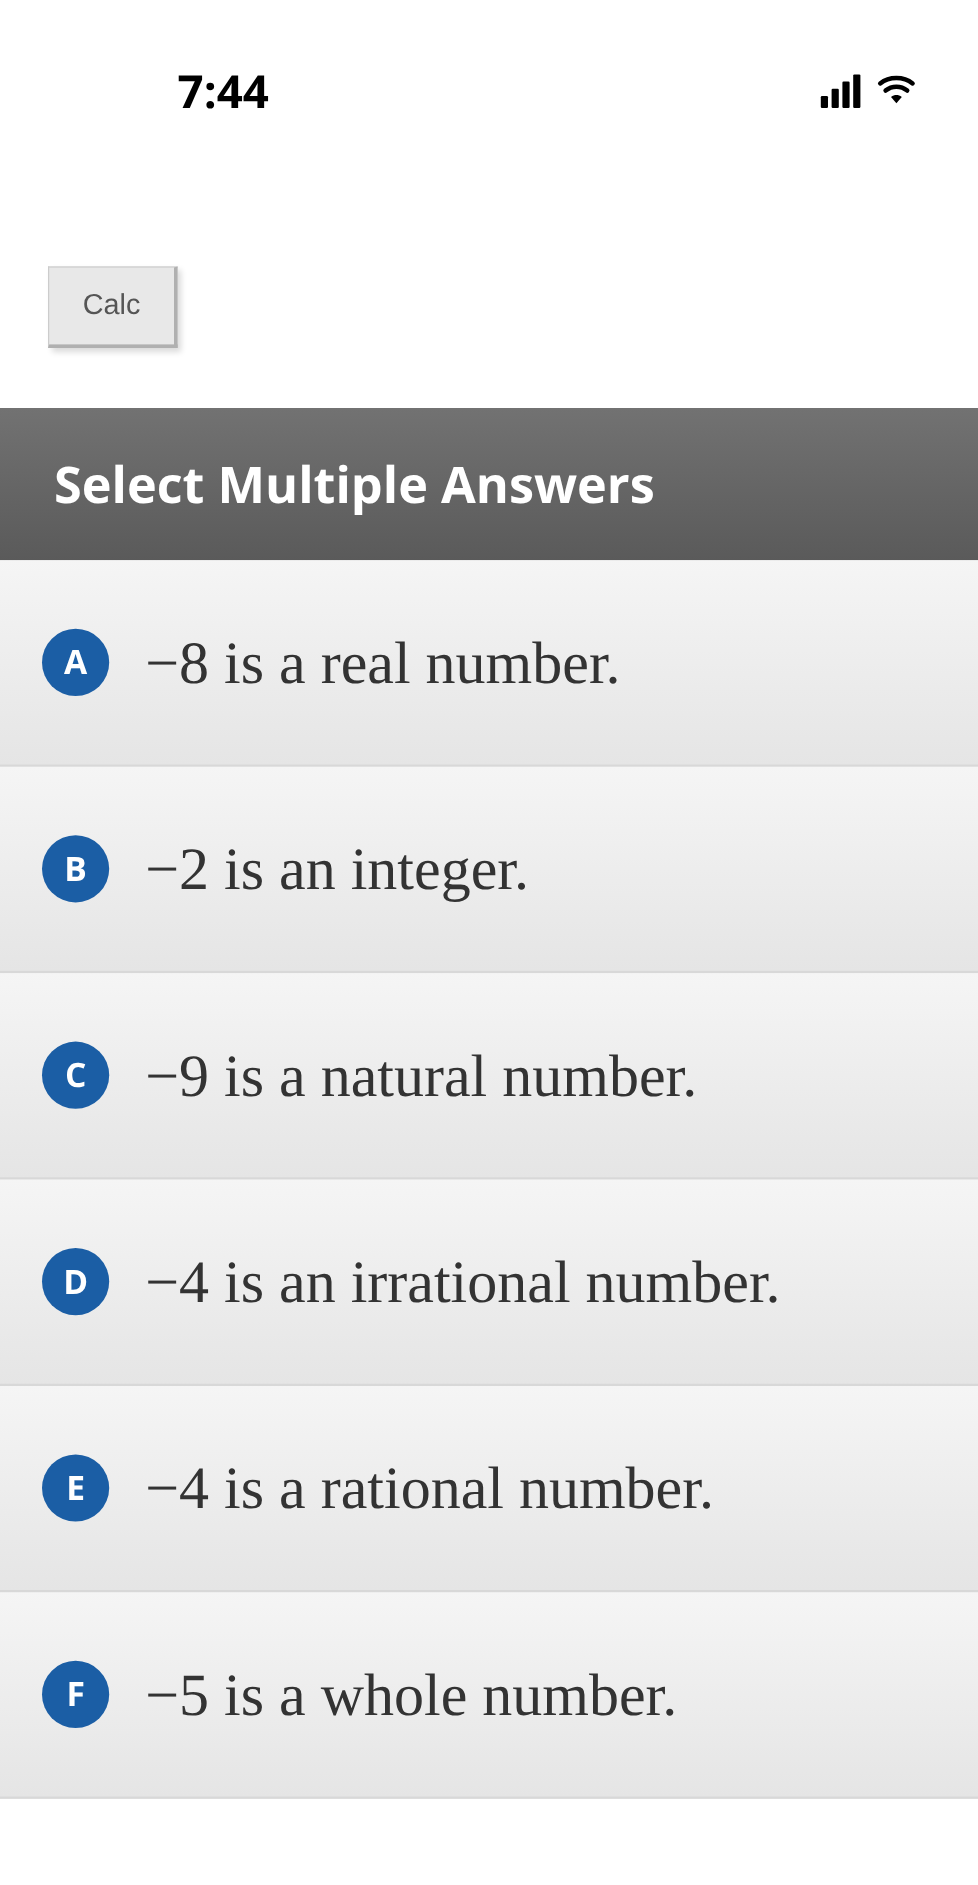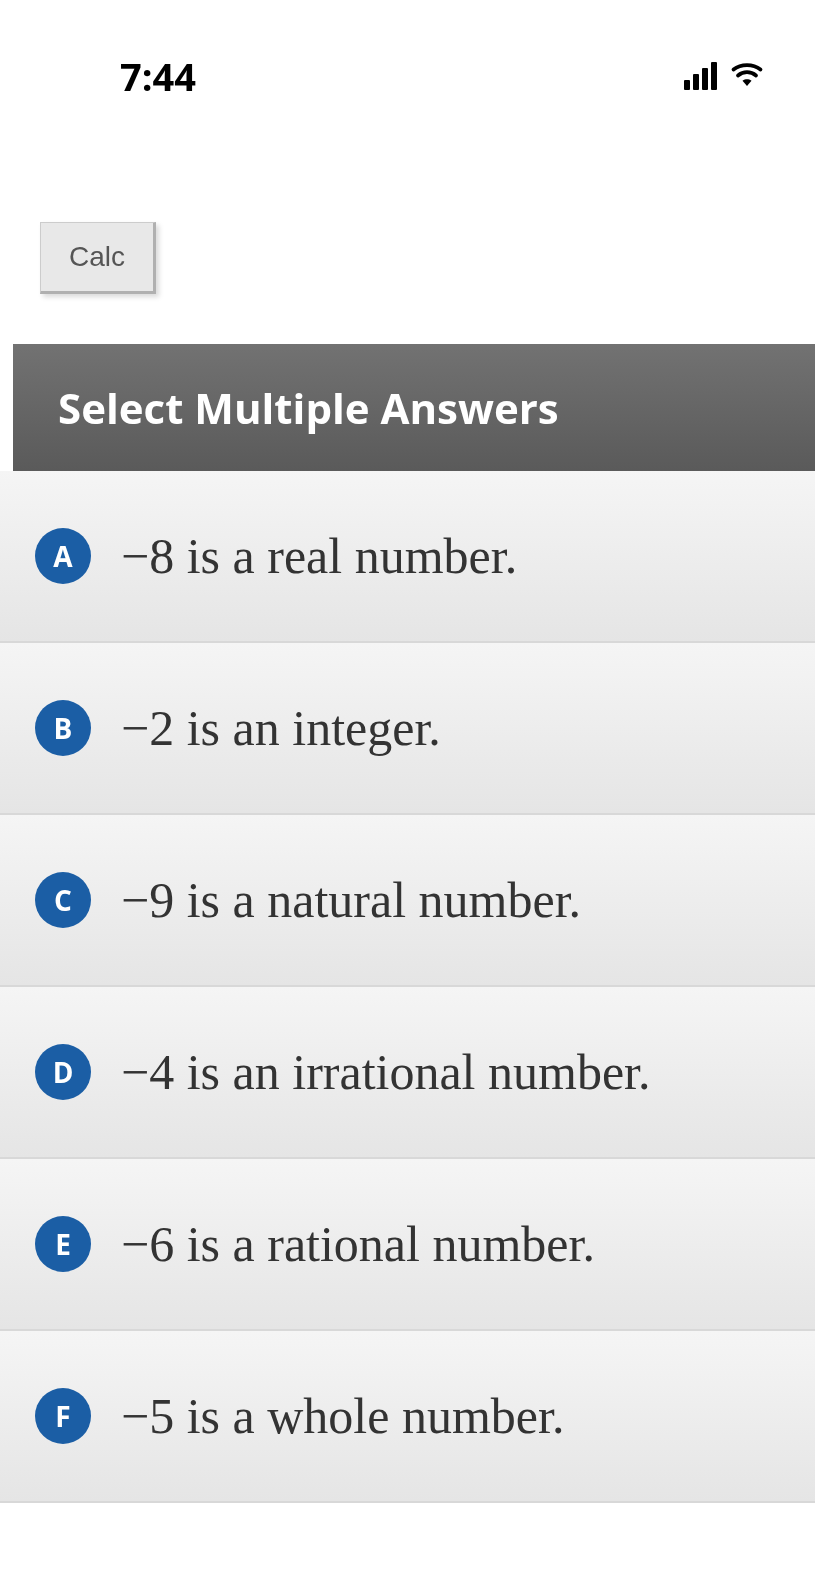--- a/index.html
+++ b/index.html
@@ -14,20 +14,21 @@
       font-family: -apple-system, BlinkMacSystemFont, 'Segoe UI', 'Open Sans', sans-serif;
       background: #fff;
       overflow: hidden;
     }
     
     .status-bar {
       display: flex;
       justify-content: space-between;
       align-items: center;
       padding: 50px 50px 20px 120px;
+      margin-left: 28px;
     }
     
     .status-time {
       font-size: 38px;
       font-weight: 700;
       color: #000;
     }
     
     .status-icons {
       display: flex;
@@ -60,30 +61,29 @@
     .toolbar {
       padding: 100px 0 50px 40px;
     }
     
     .calc-button {
       background: #e8e8e8;
       border: 1px solid #ccc;
       border-bottom: 3px solid #b0b0b0;
       border-right: 3px solid #b0b0b0;
       padding: 18px 28px;
-      font-size: 28px;
+      font-size: 24px;
       color: #555;
       cursor: pointer;
       box-shadow: 3px 3px 5px rgba(0,0,0,0.15);
     }
     
     .header-bar {
       background: linear-gradient(to bottom, #727272, #5a5a5a);
       padding: 35px 45px;
-      margin-left: 13px;
     }
     
     .header-title {
       color: #fff;
       font-size: 42px;
       font-weight: 700;
     }
     
     .answers-list {
       background: #eee;
@@ -161,19 +161,19 @@
   <div class="answer-item">
     <div class="answer-badge">C</div>
     <div class="answer-text">−9 is a natural number.</div>
   </div>
   <div class="answer-item">
     <div class="answer-badge">D</div>
     <div class="answer-text">−4 is an irrational number.</div>
   </div>
   <div class="answer-item">
     <div class="answer-badge">E</div>
-    <div class="answer-text">−6 is a rational number.</div>
+    <div class="answer-text">−4 is a rational number.</div>
   </div>
   <div class="answer-item">
     <div class="answer-badge">F</div>
     <div class="answer-text">−5 is a whole number.</div>
   </div>
 </div>
 
 </body></html>

